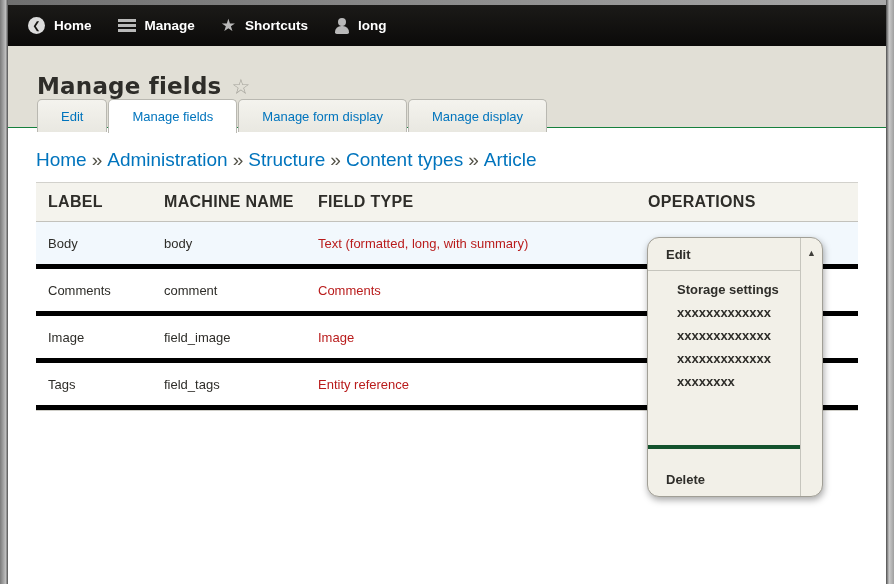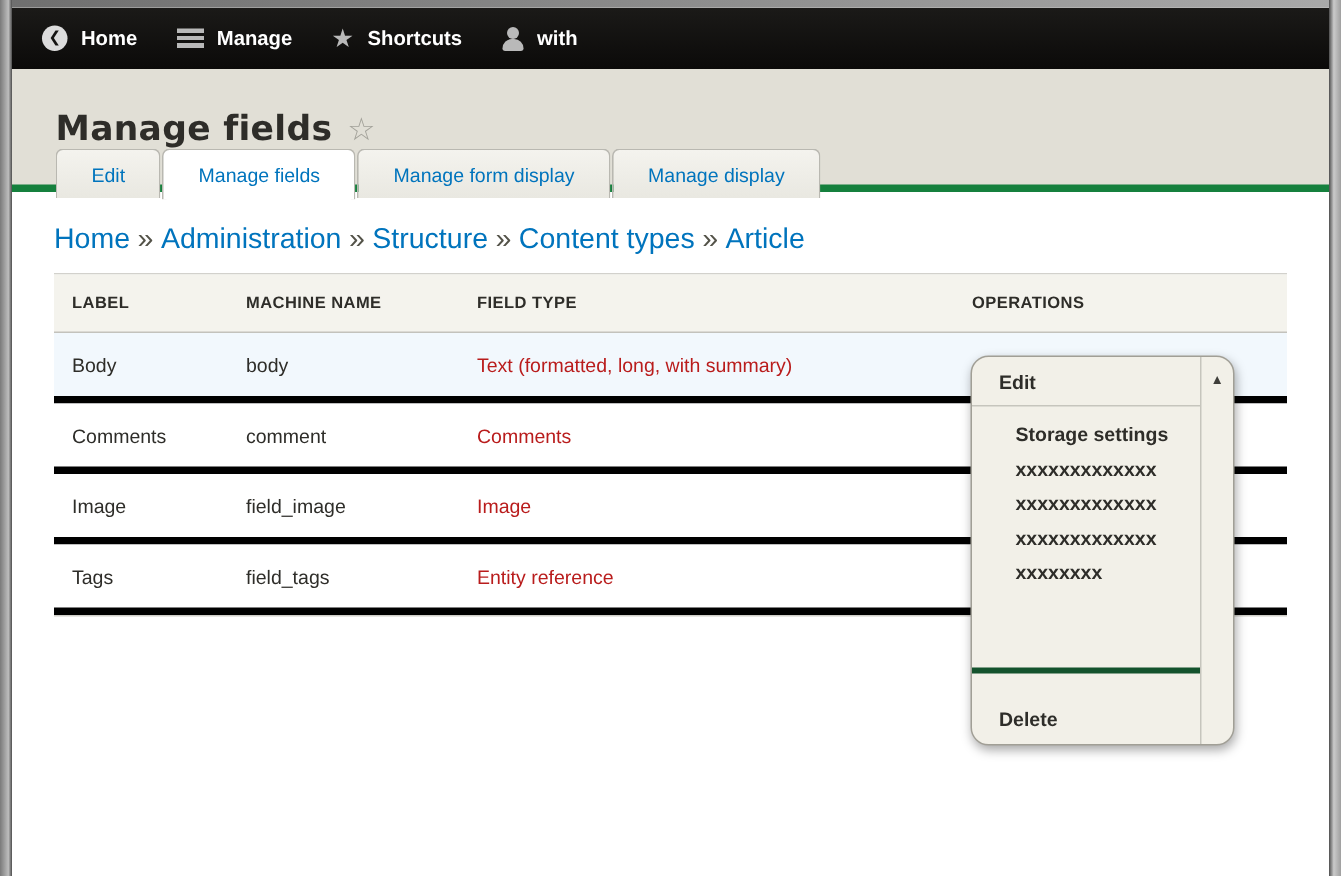--- a/index.html
+++ b/index.html
@@ -28,21 +28,21 @@
                     background: linear-gradient(#b9b9b9 0 3px, transparent 3px 5px,
                                 #b9b9b9 5px 8px, transparent 8px 10px, #b9b9b9 10px 13px); }
   .icon-star-filled { color:#b9b9b9; font-size:17px; line-height:1; }
   .icon-person { width:15px; height:16px; position:relative; }
   .icon-person::before { content:""; position:absolute; left:50%; transform:translateX(-50%);
                          top:0; width:8px; height:8px; border-radius:50%; background:#b9b9b9; }
   .icon-person::after  { content:""; position:absolute; left:50%; transform:translateX(-50%);
                          bottom:0; width:14px; height:8px; border-radius:7px 7px 2px 2px; background:#b9b9b9; }
 
   
-  .page-header { height:82px; background:#e1dfd6; border-bottom:5px solid #15803d;
+  .page-header { height:82px; background:#e1dfd6; border-bottom:1px solid #15803d;
                  display:flex; flex-direction:column; }
   .title-row { display:flex; align-items:center; gap:10px; margin:27px 0 0 29px; }
   .page-title { font-family:"DejaVu Sans","Liberation Sans",sans-serif; font-size:23px;
                 font-weight:bold; color:#2e2d29; letter-spacing:0.2px; }
   .fav-star { color:#a3a29a; font-size:21px; line-height:1; cursor:pointer; }
 
   .tabs { display:flex; margin:auto 0 0 29px; }
   .tab { padding:9px 23px 8px; font-size:13px; color:#0074bd; cursor:pointer;
          background: linear-gradient(#f4f3ee, #e9e8e1);
          border:1px solid #b9b8b1; border-bottom:none; border-radius:5px 5px 0 0;
@@ -60,21 +60,21 @@
                  font-weight:bold; font-size:13px; border:1px solid #07558c;
                  border-radius:14px; cursor:pointer; letter-spacing:0.2px; }
 
   
   .fields-table { position:relative; width:822px; margin-top:11px;
                   border-top:1px solid #d2d1cc; border-bottom:1px solid #cfcec8;
                   font-size:13px; color:#2e2d29; }
   .t-row { display:grid; grid-template-columns:116px 154px 330px 1fr;
            align-items:center; padding-left:12px; }
   .t-head { height:39px; background:#f4f3ed; border-bottom:1px solid #c3c2bc;
-            font-size:11px; font-weight:bold; letter-spacing:0.3px; color:#2e2d29; }
+            font-size:16px; font-weight:bold; letter-spacing:0.3px; color:#2e2d29; }
   .t-body-row { height:47px; border-bottom:5px solid #000000; background:#fff; }
   .t-body-row:last-child { border-bottom:none; }
   .t-body-row.highlight { background:#f2f8fd; }
   .t-body-row a { color:#b91c1c; text-decoration:none; cursor:pointer; }
 
   
   .dd-ghost { position:absolute; left:613px; top:216px; width:74px; height:10px;
               background:#e7e5dc; border:1px solid #b2b1a9; border-top:none;
               border-radius:0 0 7px 7px; z-index:4; }
   .dropdown { position:absolute; left:611px; top:54px; width:176px; z-index:5;
@@ -108,21 +108,21 @@
     <div class="toolbar-item">
       <span class="icon-hamburger"></span>
       <span>Manage</span>
     </div>
     <div class="toolbar-item">
       <span class="icon-star-filled">★</span>
       <span>Shortcuts</span>
     </div>
     <div class="toolbar-item">
       <span class="icon-person"></span>
-      <span>with</span>
+      <span>long</span>
     </div>
   </div>
 
   <div class="page-header">
     <div class="title-row">
       <h1 class="page-title">Manage fields</h1>
       <span class="fav-star">☆</span>
     </div>
     <div class="tabs">
       <div class="tab">Edit</div>

